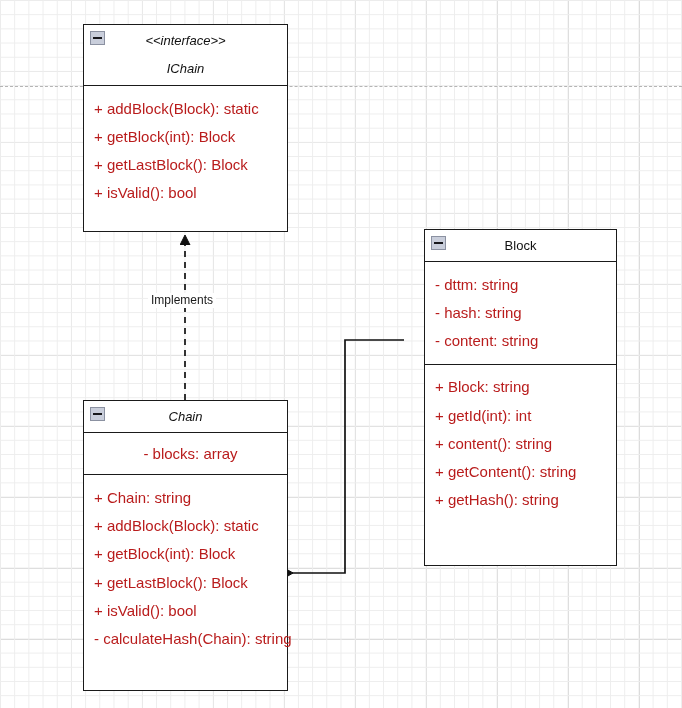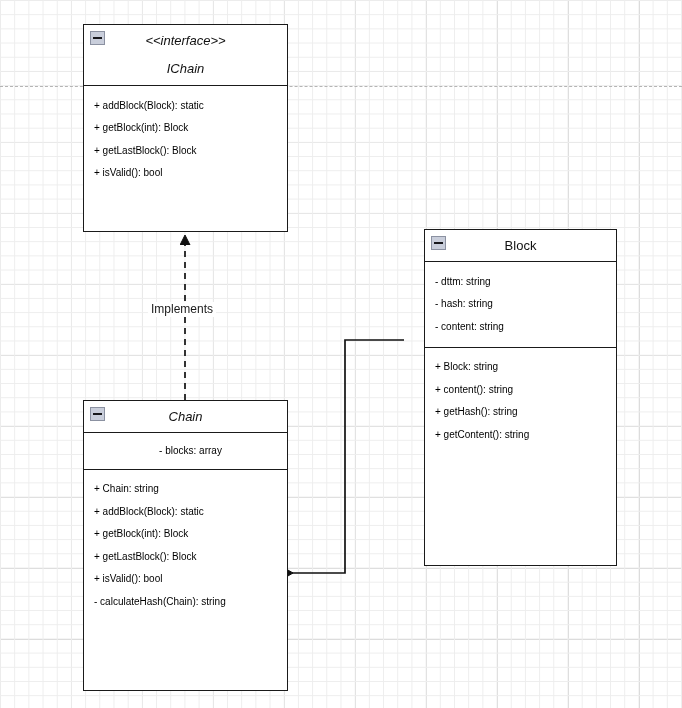--- a/index.html
+++ b/index.html
@@ -116,22 +116,22 @@
   }
 
   .uml-section {
     padding: 8px 0 9px 0;
   }
   .uml-section + .uml-section {
     border-top: 1.4px solid #1a1a1a;
   }
 
   .uml-row {
-    font-size: 10px;
-    color: #000000;
+    font-size: 15px;
+    color: #b91c1c;
     padding: 5.5px 0 5.5px 10px;
     white-space: nowrap;
     line-height: 1.15;
   }
 
   
   #class-ichain { left: 83px;  top: 24px;  width: 205px; height: 208px; }
   #class-chain  { left: 83px;  top: 400px; width: 205px; height: 291px; }
   #class-block  { left: 424px; top: 229px; width: 193px; height: 337px; }
 
@@ -156,21 +156,21 @@
       </marker>
     </defs>
 
      IChain (dashed, closed triangle) --&gt;
     <line x1="185" y1="400" x2="185" y2="236" stroke="#111111" stroke-width="1.7" stroke-dasharray="6,5" marker-end="url(#tri)"></line>
 
     
     <polyline points="404,340 345,340 345,573 292,573" fill="none" stroke="#111111" stroke-width="1.7" marker-end="url(#diamond)"></polyline>
   </svg>
 
-  <div class="edge-label" style="left:148px; top:293px;margin-top:9px;">Implements</div>
+  <div class="edge-label" style="left:148px; top:293px;">Implements</div>
 
   <div class="uml-class" id="class-ichain">
     <div class="uml-header">
       <div class="collapse-icon">
           <i></i>
         </div>
       <div class="uml-stereotype">&lt;&lt;interface&gt;&gt;</div>
       <div class="uml-title italic">IChain</div>
     </div>
     <div class="uml-section">
@@ -208,19 +208,20 @@
         </div>
       <div class="uml-title">Block</div>
     </div>
     <div class="uml-section">
       <div class="uml-row">- dttm: string</div>
       <div class="uml-row">- hash: string</div>
       <div class="uml-row">- content: string</div>
     </div>
     <div class="uml-section">
       <div class="uml-row">+ Block: string</div>
+      <div class="uml-row">+ getId(int): int</div>
       <div class="uml-row">+ content(): string</div>
+      <div class="uml-row">+ getContent(): string</div>
       <div class="uml-row">+ getHash(): string</div>
-      <div class="uml-row">+ getContent(): string</div>
     </div>
   </div>
 
 </div>
 
 </body></html>

